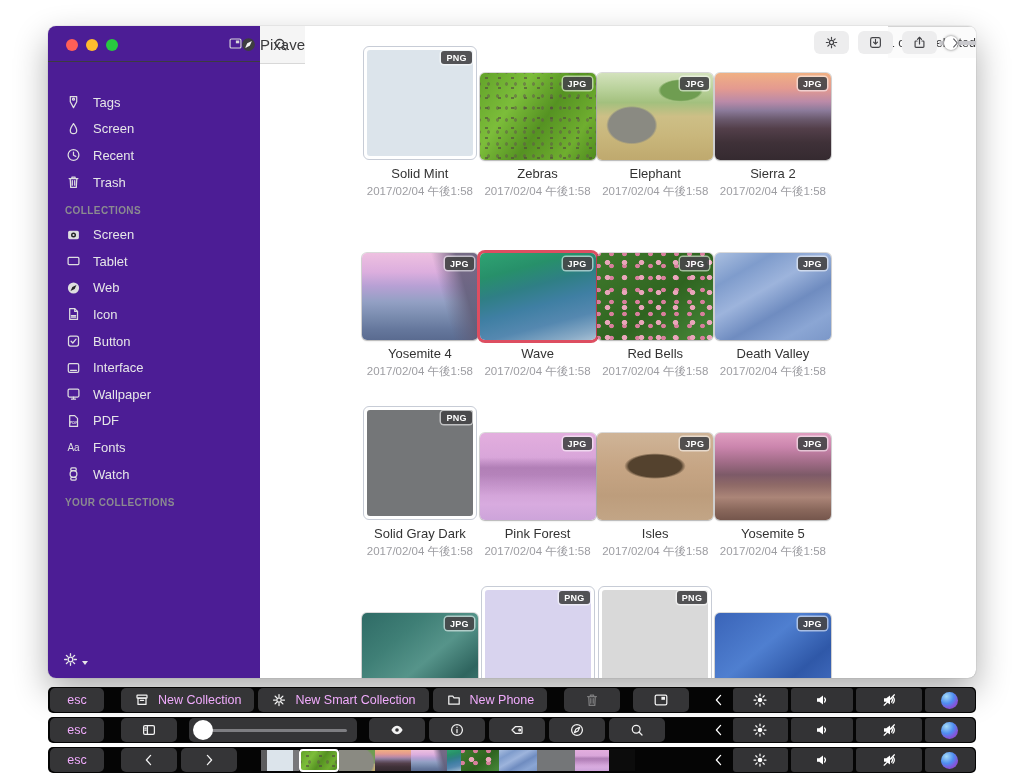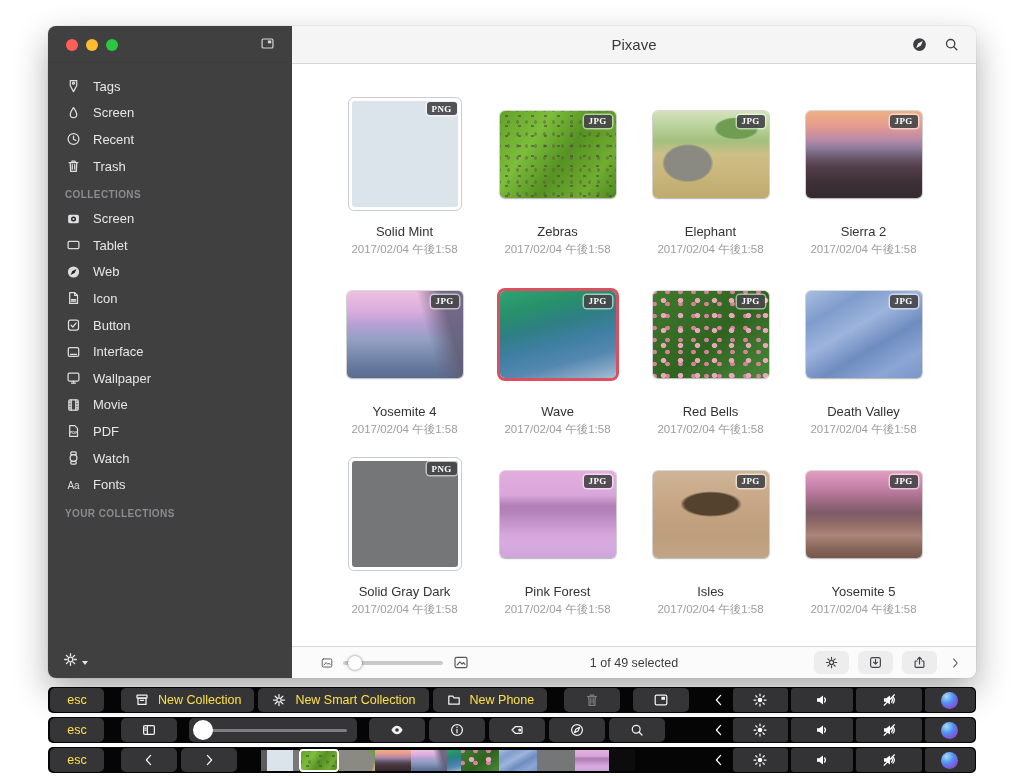--- a/index.html
+++ b/index.html
@@ -2,46 +2,46 @@
 <html><head>
 <meta charset="utf-8">
 <style>
   html,body{margin:0;padding:0;background:#fff;}
   .stage{position:relative;width:1024px;height:776px;background:#fff;overflow:hidden;
          font-family:"Liberation Sans",sans-serif;-webkit-font-smoothing:antialiased;}
   
   .window{position:absolute;left:48px;top:26px;width:928px;height:652px;border-radius:8px;
           box-shadow:0 14px 34px rgba(0,0,0,.32),0 0 1px rgba(0,0,0,.45);display:flex;overflow:hidden;background:#fff;}
   
-  .sidebar{width:244px;flex-shrink:0;background:#404040;color:#e6e6e8;display:flex;flex-direction:column;}
+  .sidebar{width:212px;flex-shrink:0;background:#4c1d95;color:#e6e6e8;display:flex;flex-direction:column;gap:16px;}
   .sb-top{height:35px;position:relative;border-bottom:1px solid #3c3c40;flex-shrink:0;}
   .traffic{position:absolute;left:18px;top:13px;display:flex;gap:8px;}
   .tl{width:12px;height:12px;border-radius:50%;}
   .tl.red{background:#ff5f57;}.tl.yellow{background:#febc2e;}.tl.green{background:#28c840;}
   .sb-toggle{position:absolute;right:16px;top:10px;width:17px;height:15px;color:#d8d8da;}
   .sb-list{flex:1;overflow:hidden;padding-top:11px;}
   .sb-item{height:26.6px;display:flex;align-items:center;padding-left:17px;gap:11px;font-size:13px;cursor:default;}
   .sb-item .ic{width:17px;height:16px;flex-shrink:0;color:#dedee0;}
   .sb-item.sel{background:#8e8e93;color:#fff;}
   .sb-item.sel .ic{color:#fff;}
   .sb-header{font-size:10px;font-weight:bold;color:#8b8b90;letter-spacing:.4px;padding:10px 0 5px 17px;}
   .sb-bottom{height:38px;display:flex;align-items:center;padding-left:14px;gap:3px;flex-shrink:0;}
   .sb-bottom .ic{width:17px;height:17px;color:#e6e6e8;}
   .caret{width:0;height:0;border-left:3.5px solid transparent;border-right:3.5px solid transparent;border-top:4px solid #e6e6e8;margin-top:8px;}
   
-  .main{flex:1;display:flex;flex-direction:column;min-width:0;gap:20px;}
+  .main{flex:1;display:flex;flex-direction:row;min-width:0;gap:20px;}
   .titlebar{height:37px;background:#f5f5f5;border-bottom:1px solid #d8d8d8;position:relative;
             display:flex;align-items:center;justify-content:center;flex-shrink:0;}
   .tb-title{font-size:15px;color:#3a3a3c;}
   .tb-icons{position:absolute;right:16px;top:0;height:37px;display:flex;gap:15px;align-items:center;}
   .tb-icons .ic{width:17px;height:17px;color:#3e3e40;}
   
   .grid-area{flex:1;overflow:hidden;padding:6px 36px 0;display:grid;grid-template-columns:repeat(4,1fr);grid-auto-rows:180px;background:#fff;}
   .cell{display:flex;flex-direction:column;align-items:center;}
-  .thumb-wrap{height:128px;display:flex;align-items:center;justify-content:center;font-family:Liberation Serif, serif;}
+  .thumb-wrap{height:128px;display:flex;align-items:flex-end;justify-content:center;}
   .jpg{width:116px;height:87px;border-radius:5px;position:relative;
        box-shadow:0 0 0 1px rgba(0,0,0,.14),0 1px 2px rgba(0,0,0,.18);}
   .pngf{width:114px;height:114px;border-radius:6px;border:1px solid #c7ccd6;background:#fff;padding:3px;position:relative;box-sizing:border-box;}
   .fillc{width:100%;height:100%;border-radius:3px;}
   .sel-ring{box-shadow:0 0 0 3px #dd4e61,0 1px 2px rgba(0,0,0,.2);}
   .badge{position:absolute;top:4px;right:4px;background:rgba(70,70,73,.92);color:#fff;font-size:9px;font-weight:bold;
          padding:1.5px 5px;border-radius:3px;letter-spacing:.3px;box-shadow:0 0 0 1.5px rgba(255,255,255,.55);}
   .iname{font-size:13px;color:#333;margin-top:6px;font-weight:400;}
   .idate{font-size:11.5px;color:#9d9da2;margin-top:3px;}
   
@@ -86,21 +86,21 @@
   .zoom-track{width:100px;height:4px;background:#c9c9cd;border-radius:2px;position:relative;margin:0 9px;}
   .zoom-thumb{position:absolute;left:5px;top:-5px;width:14px;height:14px;background:#fff;border-radius:50%;box-shadow:0 0 3px rgba(0,0,0,.55);}
   .sel-text{font-size:12.5px;color:#3c3c3e;}
   .sbr-group{position:absolute;right:14px;display:flex;align-items:center;}
   .sb-btn{width:35px;height:23px;background:#ededee;border-radius:6px;display:flex;align-items:center;justify-content:center;margin-left:9px;color:#444448;}
   .sb-btn .ic{width:15px;height:15px;}
   .next-chevron{width:14px;height:16px;margin-left:11px;color:#55555a;}
   
   .tbar{position:absolute;left:48px;width:928px;height:26px;background:#050505;border-radius:5px;display:flex;align-items:stretch;overflow:hidden;}
   #tbA{top:687px;}#tbB{top:717px;}#tbC{top:747px;}
-  .tb-btn{background:#353537;color:#fde047;font-size:12.5px;display:flex;align-items:center;justify-content:center;gap:8px;border-radius:5px;margin:1px 2px;padding:0 13px;white-space:nowrap;}
+  .tb-btn{background:#353537;color:#f0abfc;font-size:12.5px;display:flex;align-items:center;justify-content:center;gap:8px;border-radius:5px;margin:1px 2px;padding:0 13px;white-space:nowrap;}
   .tb-btn .ic{width:16px;height:16px;color:#f2f2f2;}
   .tb-esc{width:54px;padding:0;flex-shrink:0;}
   .tb-iconbtn{width:56px;padding:0;flex-shrink:0;}
   .dim .ic{opacity:.38;}
   .tb-sp{width:13px;flex-shrink:0;}
   .tb-grow{flex:1;}
   .tb-slider{width:168px;background:#353537;border-radius:5px;margin:1px 2px;position:relative;flex-shrink:0;}
   .tb-slider .track{position:absolute;left:16px;right:10px;top:11px;height:3px;background:#7e7e82;border-radius:2px;}
   .tb-slider .knob{position:absolute;left:4px;top:2px;width:20px;height:20px;background:#fff;border-radius:50%;}
   .cs{display:flex;align-items:stretch;flex-shrink:0;}
@@ -235,52 +235,43 @@
               <svg viewBox="0 0 16 16">
                 <rect stroke="currentColor" stroke-width="1.25" fill="none" stroke-linecap="round" stroke-linejoin="round" x="2.6" y="3.2" width="10.8" height="7.8" rx="1.2"></rect>
                 <path stroke="currentColor" stroke-width="1.25" fill="none" stroke-linecap="round" stroke-linejoin="round" d="M8 11v2M6 13.2h4"></path>
               </svg>
             </span>
             <span>Wallpaper</span>
           </div>
           <div class="sb-item">
             <span class="ic">
               <svg viewBox="0 0 16 16">
-                <rect stroke="currentColor" stroke-width="1.25" fill="none" stroke-linecap="round" stroke-linejoin="round" x="3.4" y="2.8" width="9.2" height="10.4" rx="1"></rect>
-                <path stroke="currentColor" stroke-width="1.25" fill="none" stroke-linecap="round" stroke-linejoin="round" d="M5.7 2.8v10.4M10.3 2.8v10.4M3.4 5.2h2.3M3.4 8h2.3M3.4 10.8h2.3M10.3 5.2h2.3M10.3 8h2.3M10.3 10.8h2.3"></path>
-              </svg>
-            </span>
-            <span>Movie</span>
-          </div>
-          <div class="sb-item">
-            <span class="ic">
-              <svg viewBox="0 0 16 16">
                 <path stroke="currentColor" stroke-width="1.25" fill="none" stroke-linecap="round" stroke-linejoin="round" d="M4.2 2.6h5L12 5.4v8H4.2z"></path>
                 <text x="8.1" y="11.2" font-size="4" text-anchor="middle" fill="currentColor" stroke="none" font-family="Liberation Sans,sans-serif" font-weight="bold">PDF</text>
               </svg>
             </span>
             <span>PDF</span>
+          </div>
+          <div class="sb-item">
+            <span class="ic">
+              <svg viewBox="0 0 16 16">
+                <text x="8" y="11.6" font-size="10" text-anchor="middle" fill="currentColor" stroke="none" font-family="Liberation Sans,sans-serif">Aa</text>
+              </svg>
+            </span>
+            <span>Fonts</span>
           </div>
           <div class="sb-item">
             <span class="ic">
               <svg viewBox="0 0 16 16">
                 <rect stroke="currentColor" stroke-width="1.25" fill="none" stroke-linecap="round" stroke-linejoin="round" x="5.3" y="1.9" width="5.4" height="2.8" rx="1"></rect>
                 <rect stroke="currentColor" stroke-width="1.25" fill="none" stroke-linecap="round" stroke-linejoin="round" x="5.3" y="11.3" width="5.4" height="2.8" rx="1"></rect>
                 <circle stroke="currentColor" stroke-width="1.25" fill="none" stroke-linecap="round" stroke-linejoin="round" cx="8" cy="8" r="3.4"></circle>
               </svg>
             </span>
             <span>Watch</span>
-          </div>
-          <div class="sb-item">
-            <span class="ic">
-              <svg viewBox="0 0 16 16">
-                <text x="8" y="11.6" font-size="10" text-anchor="middle" fill="currentColor" stroke="none" font-family="Liberation Sans,sans-serif">Aa</text>
-              </svg>
-            </span>
-            <span>Fonts</span>
           </div>
           <div class="sb-header">YOUR COLLECTIONS</div>
         </div>
       <div class="sb-bottom">
         <span class="ic" id="sbGearIc">
             <svg viewBox="0 0 16 16">
               <circle stroke="currentColor" stroke-width="1.25" fill="none" stroke-linecap="round" stroke-linejoin="round" cx="8" cy="8" r="2.2"></circle>
               <path stroke="currentColor" stroke-width="1.25" fill="none" stroke-linecap="round" stroke-linejoin="round" d="M8 2.5v2M8 11.5v2M2.5 8h2M11.5 8h2M4.1 4.1l1.4 1.4M10.5 10.5l1.4 1.4M11.9 4.1l-1.4 1.4M5.5 10.5l-1.4 1.4"></path>
             </svg>
           </span>

